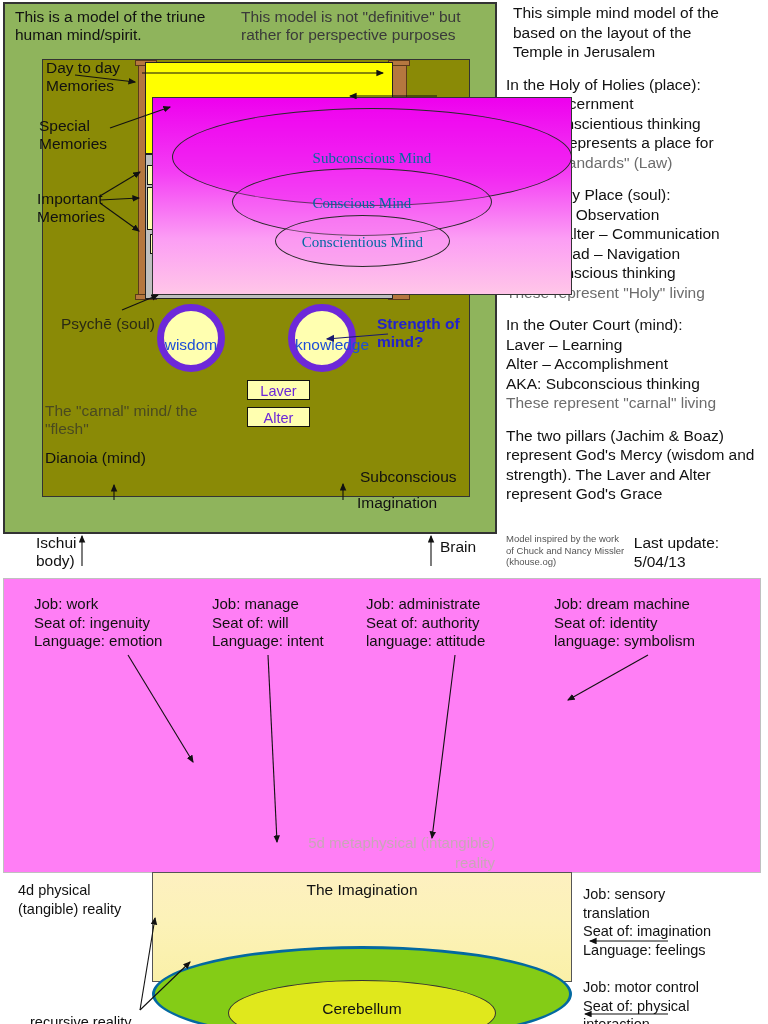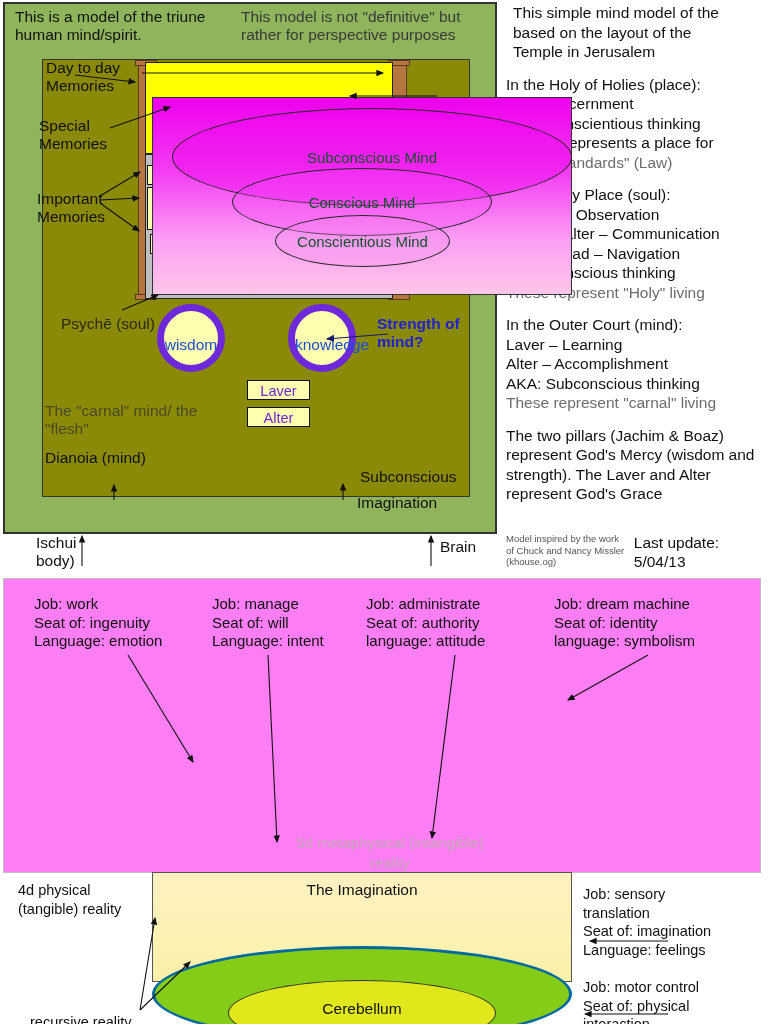--- a/index.html
+++ b/index.html
@@ -114,29 +114,29 @@
   #note-1 { left:30px; top:16px; }
   #note-2 { left:208px; top:16px; }
   #note-3 { left:362px; top:16px; }
   #note-4 { left:550px; top:16px; }
 
   #funnel-box {
     position:absolute; left:152px; top:97px; width:420px; height:198px;
     background:linear-gradient(to bottom, #ee00ee 0%, #f43ef4 38%, #fc9ef4 72%, #ffc6e8 100%);
     border:1px solid #333;
   }
-  .ellipse { position:absolute; border:1px solid #2a2a2a; border-radius:50%; text-align:center; font-size:15px; color:#14532d; }
+  .ellipse { position:absolute; border:1px solid #2a2a2a; border-radius:50%; text-align:center; font-size:15px; color:#0369a1;font-family:Liberation Serif, serif; }
   #ell-sub { left:172px; top:108px; width:400px; height:98px; line-height:98px;
              background:rgba(238,0,238,0.38); }
   #ell-con { left:232px; top:168px; width:260px; height:68px; line-height:68px;
              background:rgba(244,70,244,0.30); }
   #ell-cons{ left:275px; top:215px; width:175px; height:52px; line-height:52px;
              background:rgba(250,140,240,0.30); }
   #ghost-text {
-    position:absolute; left:285px; top:833px; width:210px; text-align:center;
+    position:absolute; left:285px; top:833px; width:210px; text-align:right;
     font-size:15px; line-height:20px; color:#c9a6b8;
   }
 
   
   #yellow-section {
     position:absolute; left:152px; top:872px; width:420px; height:110px;
     background:linear-gradient(to bottom, #fdf0c0 0%, #fcf2b8 45%, #faf0a8 100%);
     border:1px solid #555;
   }
   #lbl-the-imagination { position:absolute; left:152px; top:881px; width:420px; text-align:center; font-size:15.5px; color:#111; }

